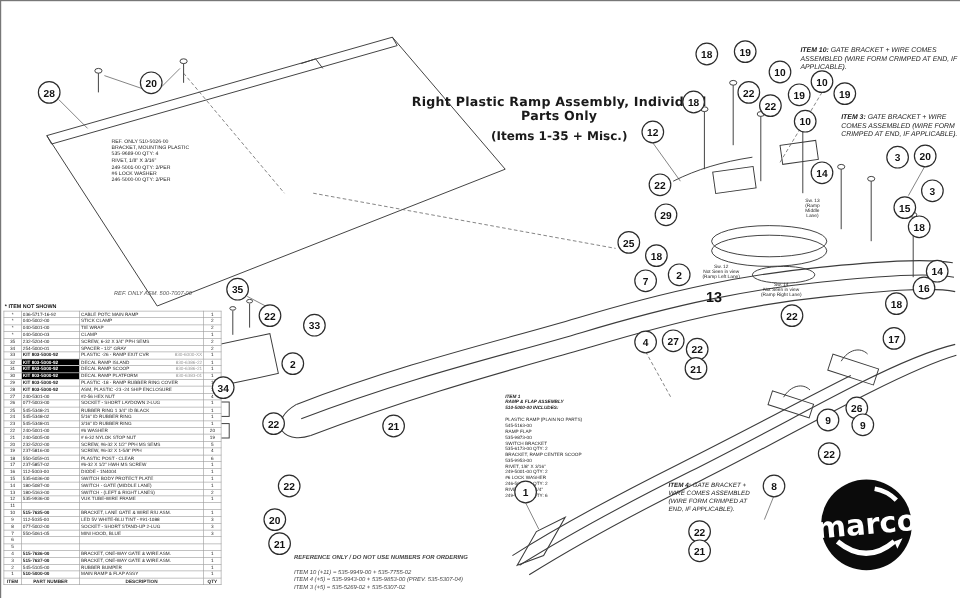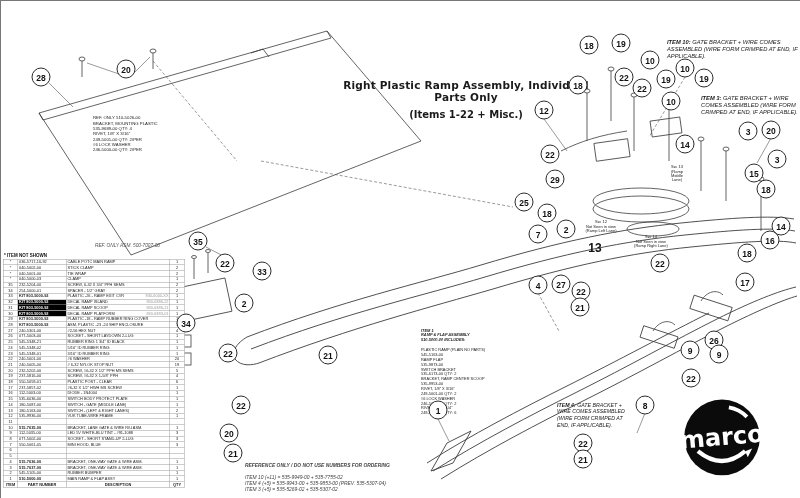--- a/index.html
+++ b/index.html
@@ -115,21 +115,21 @@
     <g stroke="#3c3c3c" stroke-width="0.8" fill="none">
       <rect x="690" y="300" width="40" height="14" transform="rotate(18 710 307)"></rect>
       <rect x="640" y="330" width="36" height="12" transform="rotate(18 658 336)"></rect>
       <path d="M700,300 C706,290 716,288 722,294"></path>
       <path d="M652,330 C658,320 668,318 674,324"></path>
     </g>
   </svg>
 
   <div class="title">
     <div class="t1">Right Plastic Ramp Assembly, Individual Parts Only</div>
-    <div class="t2">(Items 1-22 + Misc.)</div>
+    <div class="t2">(Items 1-35 + Misc.)</div>
   </div>
 
   <div class="note" style="left:92px;top:114px;width:180px;font-size:8.6px;">REF. ONLY 510-5026-00
 BRACKET, MOUNTING PLASTIC
 535-9689-00 QTY: 4
 RIVET, 1/8" X 3/16"
 249-5001-00 QTY: 2/PER
 #6 LOCK WASHER
 246-5000-00 QTY: 2/PER</div>
 

